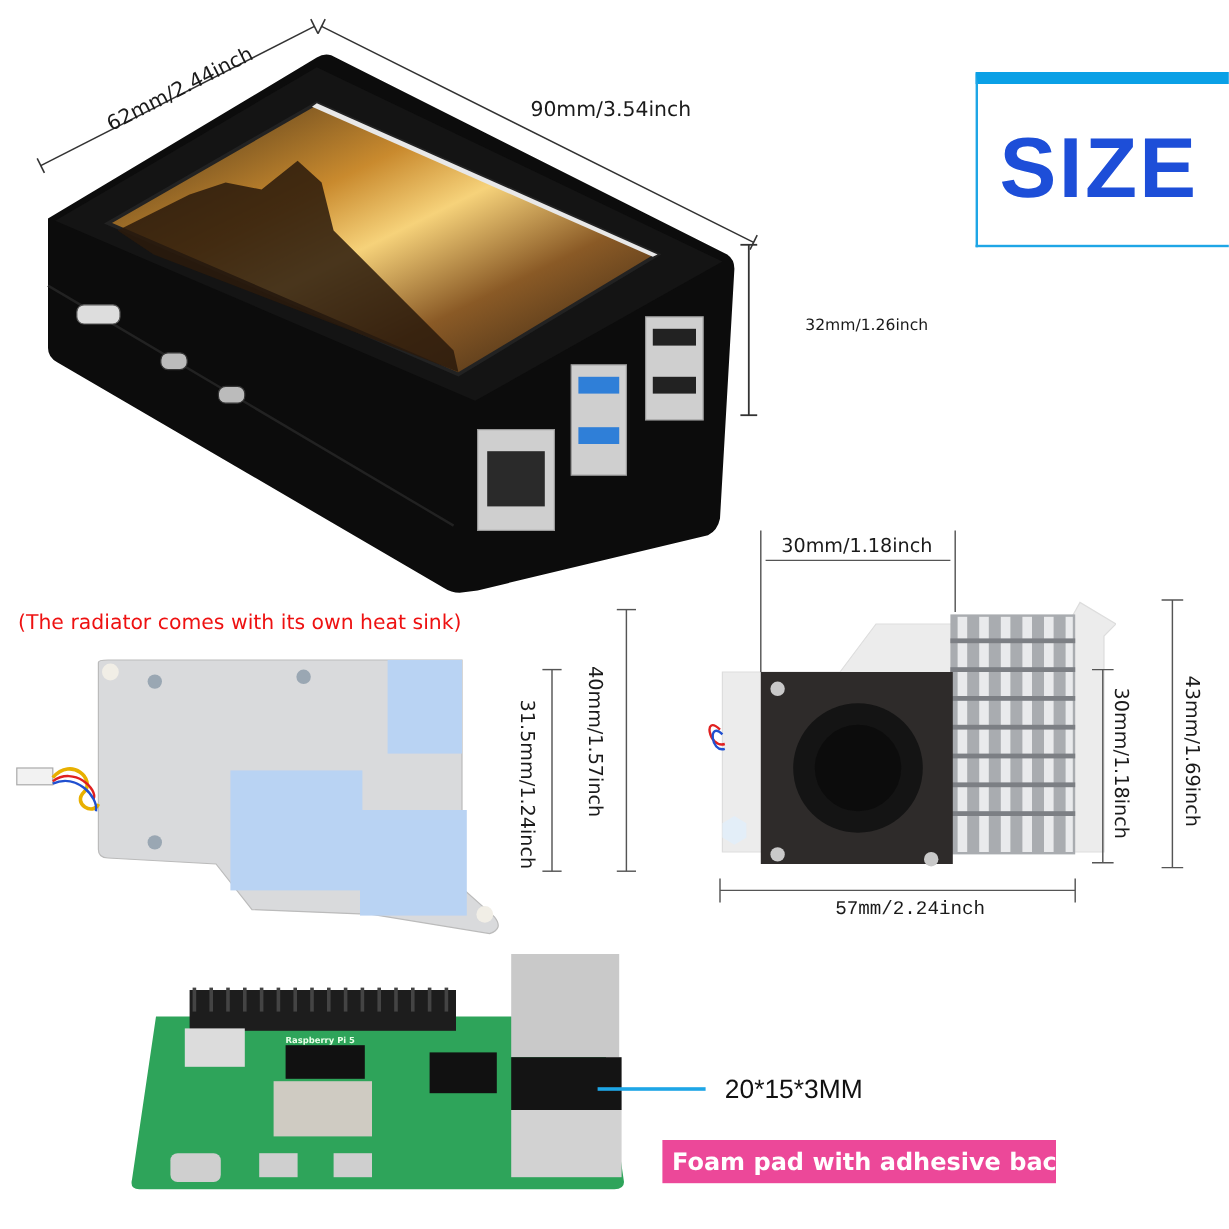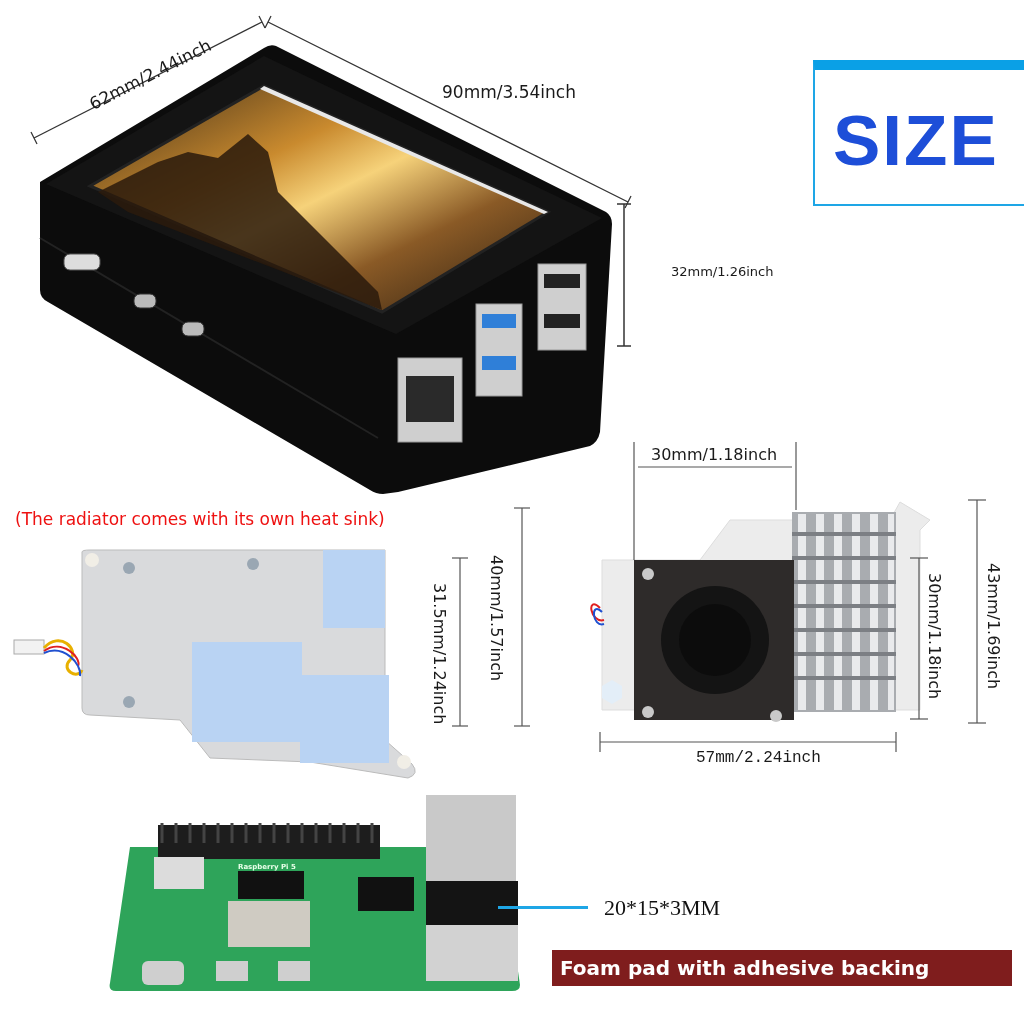--- a/index.html
+++ b/index.html
@@ -12,22 +12,22 @@
   .size-badge { left: 813px; top: 60px; width: 220px; height: 146px; border: 2px solid #1ea6e6; border-top: 10px solid #0aa0e6; border-right: none; }
   .size-badge span { position: absolute; left: 18px; top: 30px; font-family: "Liberation Sans", sans-serif; font-weight: 700; font-size: 71px; letter-spacing: 2px; color: #1d4ed8; }
 
   
   .case { left: 38px; top: 42px; width: 600px; height: 460px; }
 
   
   .red-note { left: 15px; top: 509px; font-family: "DejaVu Sans", sans-serif; font-size: 17px; color: #ee1111; white-space: nowrap; text-align: right; }
 
   
-  .foam-label { left: 604px; top: 895px; font-family: Liberation Serif, serif; font-size: 22px; color: #111; }
-  .foam-bar { left: 552px; top: 950px; width: 460px; height: 36px; background: #7f1d1d; color: #fff; font-family: "DejaVu Sans", sans-serif; font-weight: 700; font-size: 20px; line-height: 36px; padding-left: 8px; white-space: nowrap; }
+  .foam-label { left: 604px; top: 895px; font-family: Liberation Sans, sans-serif; font-size: 22px; color: #111; }
+  .foam-bar { left: 552px; top: 950px; width: 328px; height: 36px; background: #ec4899; color: #fff; font-family: "DejaVu Sans", sans-serif; font-weight: 700; font-size: 20px; line-height: 36px; padding-left: 8px; white-space: nowrap; text-align: center; }
   .leader { left: 498px; top: 906px; width: 90px; height: 3px; background: #1ea6e6; }
 
   .rot-90 { transform-origin: left top; transform: rotate(90deg); }
 </style>
 </head>
 <body>
 
 <div class="abs size-badge">
   <span>SIZE</span>
 </div>

